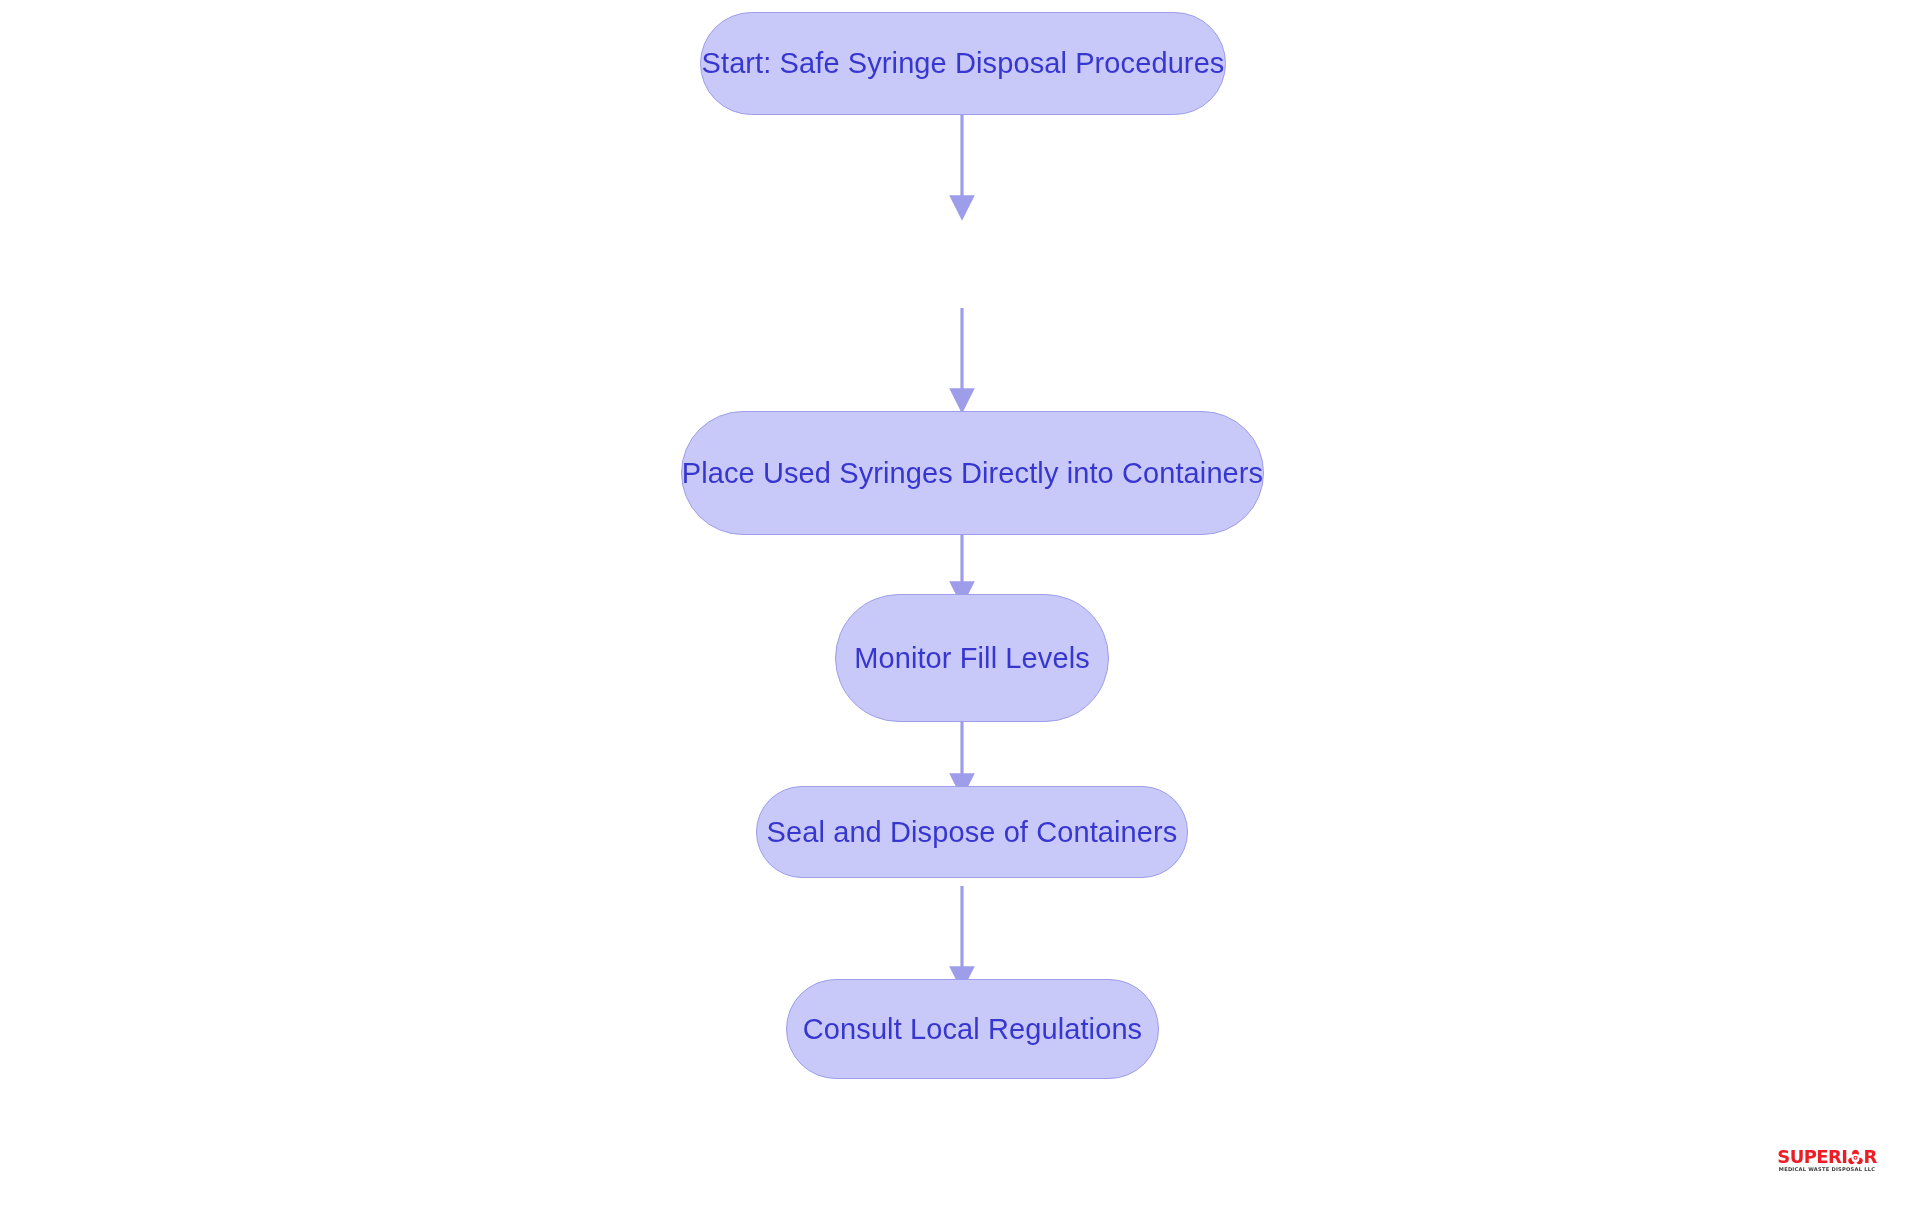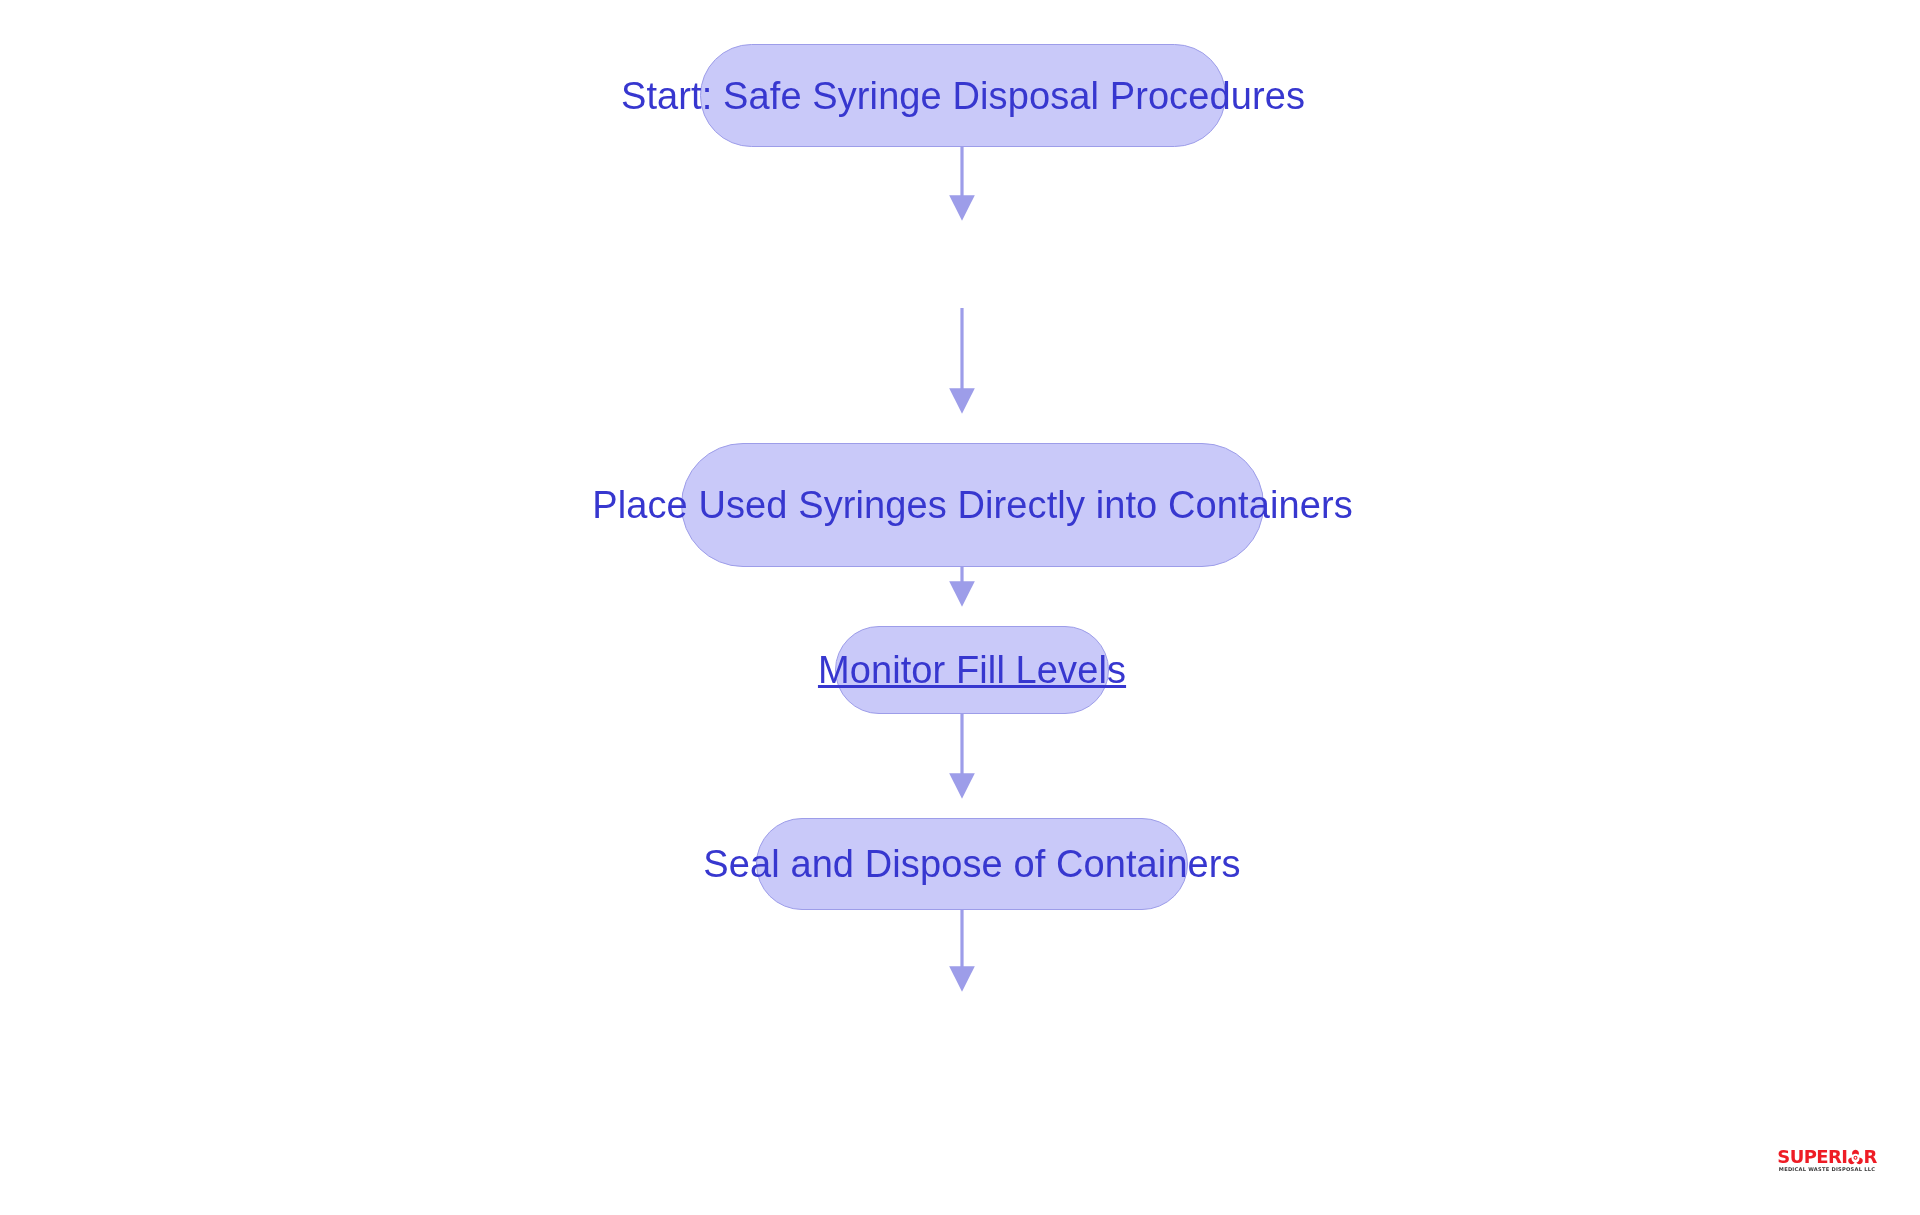--- a/index.html
+++ b/index.html
@@ -37,27 +37,26 @@
   .flow-node {
     position: absolute;
     box-sizing: border-box;
     display: flex;
     align-items: center;
     justify-content: center;
     background: #c9c9f9;
     border: 1.6px solid #9d9de9;
     border-radius: 999px;
     color: #3737cf;
-    font-size: 38px;
+    font-size: 29px;
     font-weight: 400;
     letter-spacing: 0.1px;
     line-height: 1;
     white-space: nowrap;
     text-align: center;
-    margin-top: 32px;
   }
   .flow-node .node-label {
     display: block;
     padding: 0 4px;
   }
 
   
   #watermark-logo {
     position: absolute;
     left: 1779px;
@@ -131,28 +130,31 @@
 
   <div class="flow-node" id="node-start" style="left: 700px; top: 12px; width: 526px; height: 103px;">
     <span class="node-label">Start: Safe Syringe Disposal Procedures</span>
   </div>
 
 
   <div class="flow-node" id="node-place-syringes" style="left: 681px; top: 411px; width: 583px; height: 124px;">
     <span class="node-label">Place Used Syringes Directly into Containers</span>
   </div>
 
-  <div class="flow-node" id="node-monitor-fill" style="left: 835px; top: 594px; width: 274px; height: 88px; text-decoration: underline;">
+  <div class="flow-node" id="node-monitor-fill" style="left: 835px; top: 594px; width: 274px; height: 128px;">
     <span class="node-label">Monitor Fill Levels</span>
   </div>
 
   <div class="flow-node" id="node-seal-dispose" style="left: 756px; top: 786px; width: 432px; height: 92px;">
     <span class="node-label">Seal and Dispose of Containers</span>
   </div>
 
+  <div class="flow-node" id="node-consult-regulations" style="left: 786px; top: 979px; width: 373px; height: 100px;">
+    <span class="node-label">Consult Local Regulations</span>
+  </div>
 
   <div id="watermark-logo">
     <div class="logo-wordmark">
       <span class="logo-word-part">SUPERI</span>
       <span class="logo-biohazard">
         <svg width="17" height="17" viewBox="0 0 64 64" xmlns="http://www.w3.org/2000/svg">
           <circle cx="32" cy="32" r="31" fill="#ffffff"></circle>
           <g fill="#ee1c25">
             <path d="M32 3 a13 13 0 0 1 11.3 19.4 a18 18 0 0 0 -22.6 0 A13 13 0 0 1 32 3 z"></path>
             <path d="M6.4 51 A13 13 0 0 1 17.6 31.6 a18 18 0 0 0 11.3 19.6 A13 13 0 0 1 6.4 51 z"></path>

